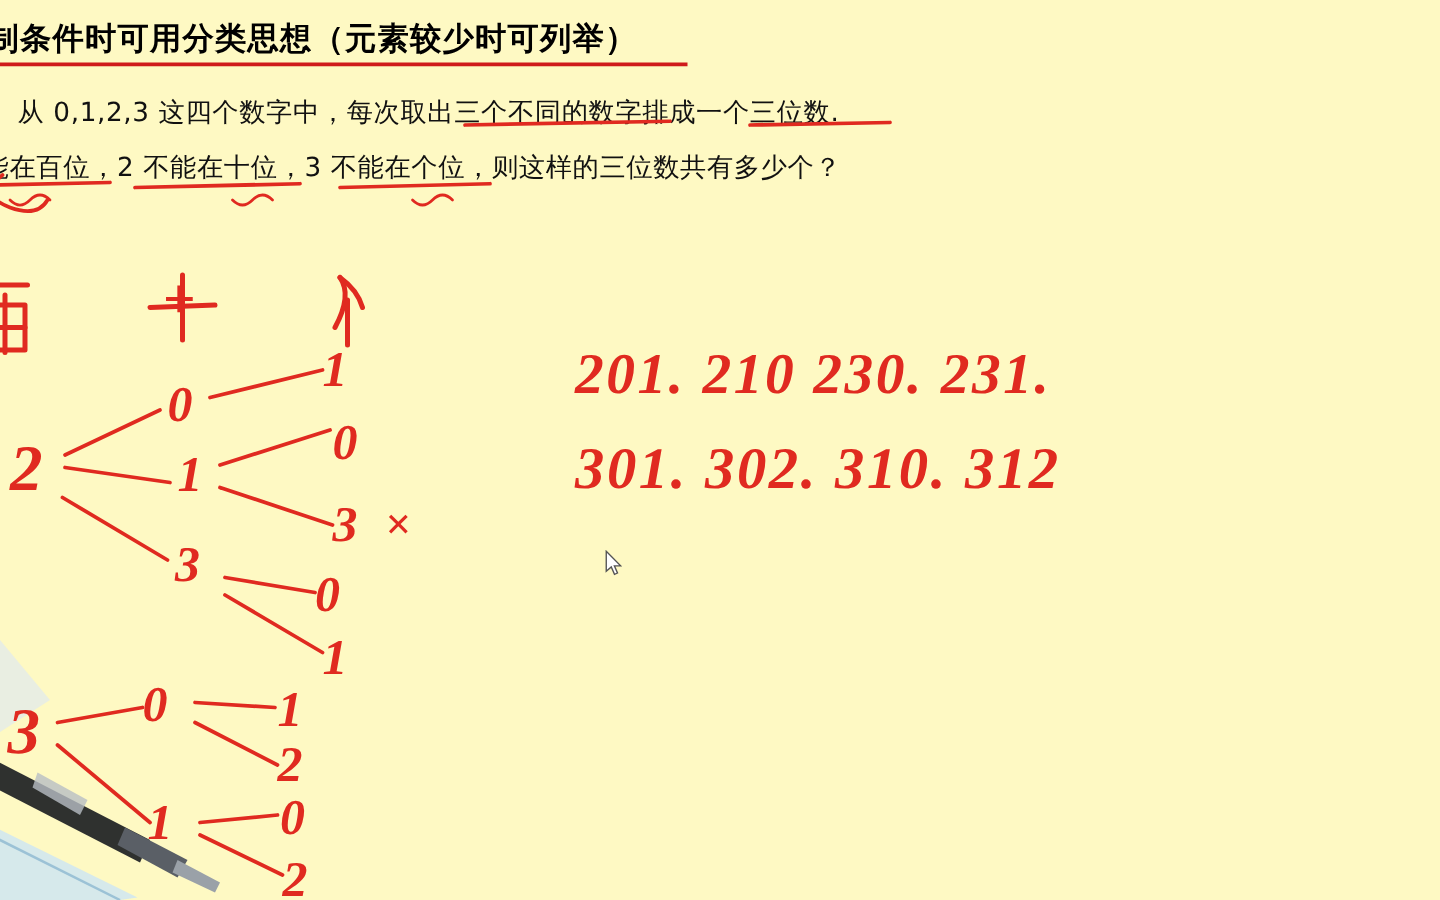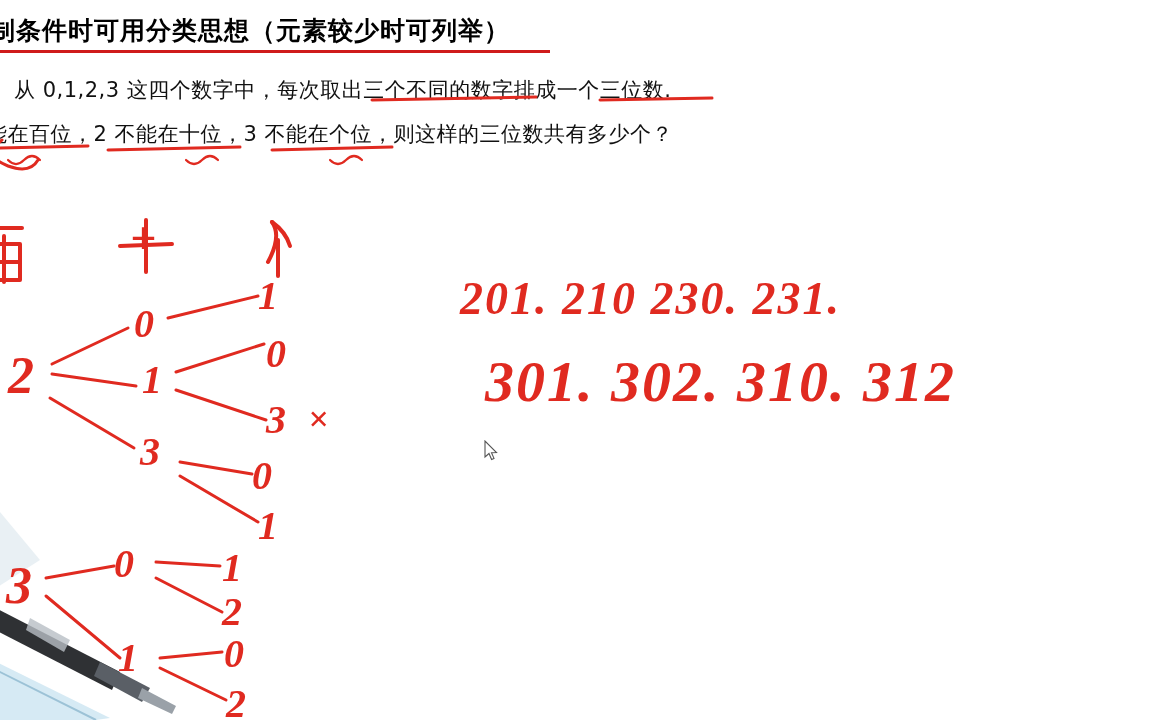--- a/index.html
+++ b/index.html
@@ -4,21 +4,21 @@
 <style>
   html, body {
     margin: 0;
     padding: 0;
     background: #2b2b2b;
   }
   #screen {
     position: relative;
     width: 1152px;
     height: 720px;
-    background: #ffffff;
+    background: #fef9c3;
     overflow: hidden;
     font-family: "Liberation Sans", sans-serif;
   }
 
   
   .title-line {
     position: absolute;
     left: -10px;
     top: 14px;
     font-family: "DejaVu Sans", sans-serif;
@@ -218,20 +218,20 @@
   <div class="hw" style="left:114px; top:540px;">0</div>
   <div class="hw" style="left:118px; top:634px;">1</div>
   <div class="hw" style="left:222px; top:544px;">1</div>
   <div class="hw" style="left:222px; top:588px;">2</div>
   <div class="hw" style="left:224px; top:630px;">0</div>
   <div class="hw" style="left:226px; top:680px;">2</div>
 
   <div class="hw" style="left:130px; top:212px; font-size:46px;">+</div>
 
   <div class="hw num" style="left:460px; top:272px; font-size:46px;">201. 210  230. 231.</div>
-  <div class="hw num" style="left:485px; top:348px; font-size:58px;">301. 302. 310. 312</div>
+  <div class="hw num" style="left:460px; top:348px; font-size:47px;">301. 302. 310. 312</div>
 
   <svg class="cursor" viewBox="0 0 16 22">
     <path d="M1 1 L1 17 L5 13.5 L7.6 19.5 L10 18.4 L7.5 12.7 L12.5 12.6 Z" fill="#ffffff" stroke="#555555" stroke-width="1.1"></path>
   </svg>
 
   <div class="watermark"></div>
 </div>
 
 </body></html>

